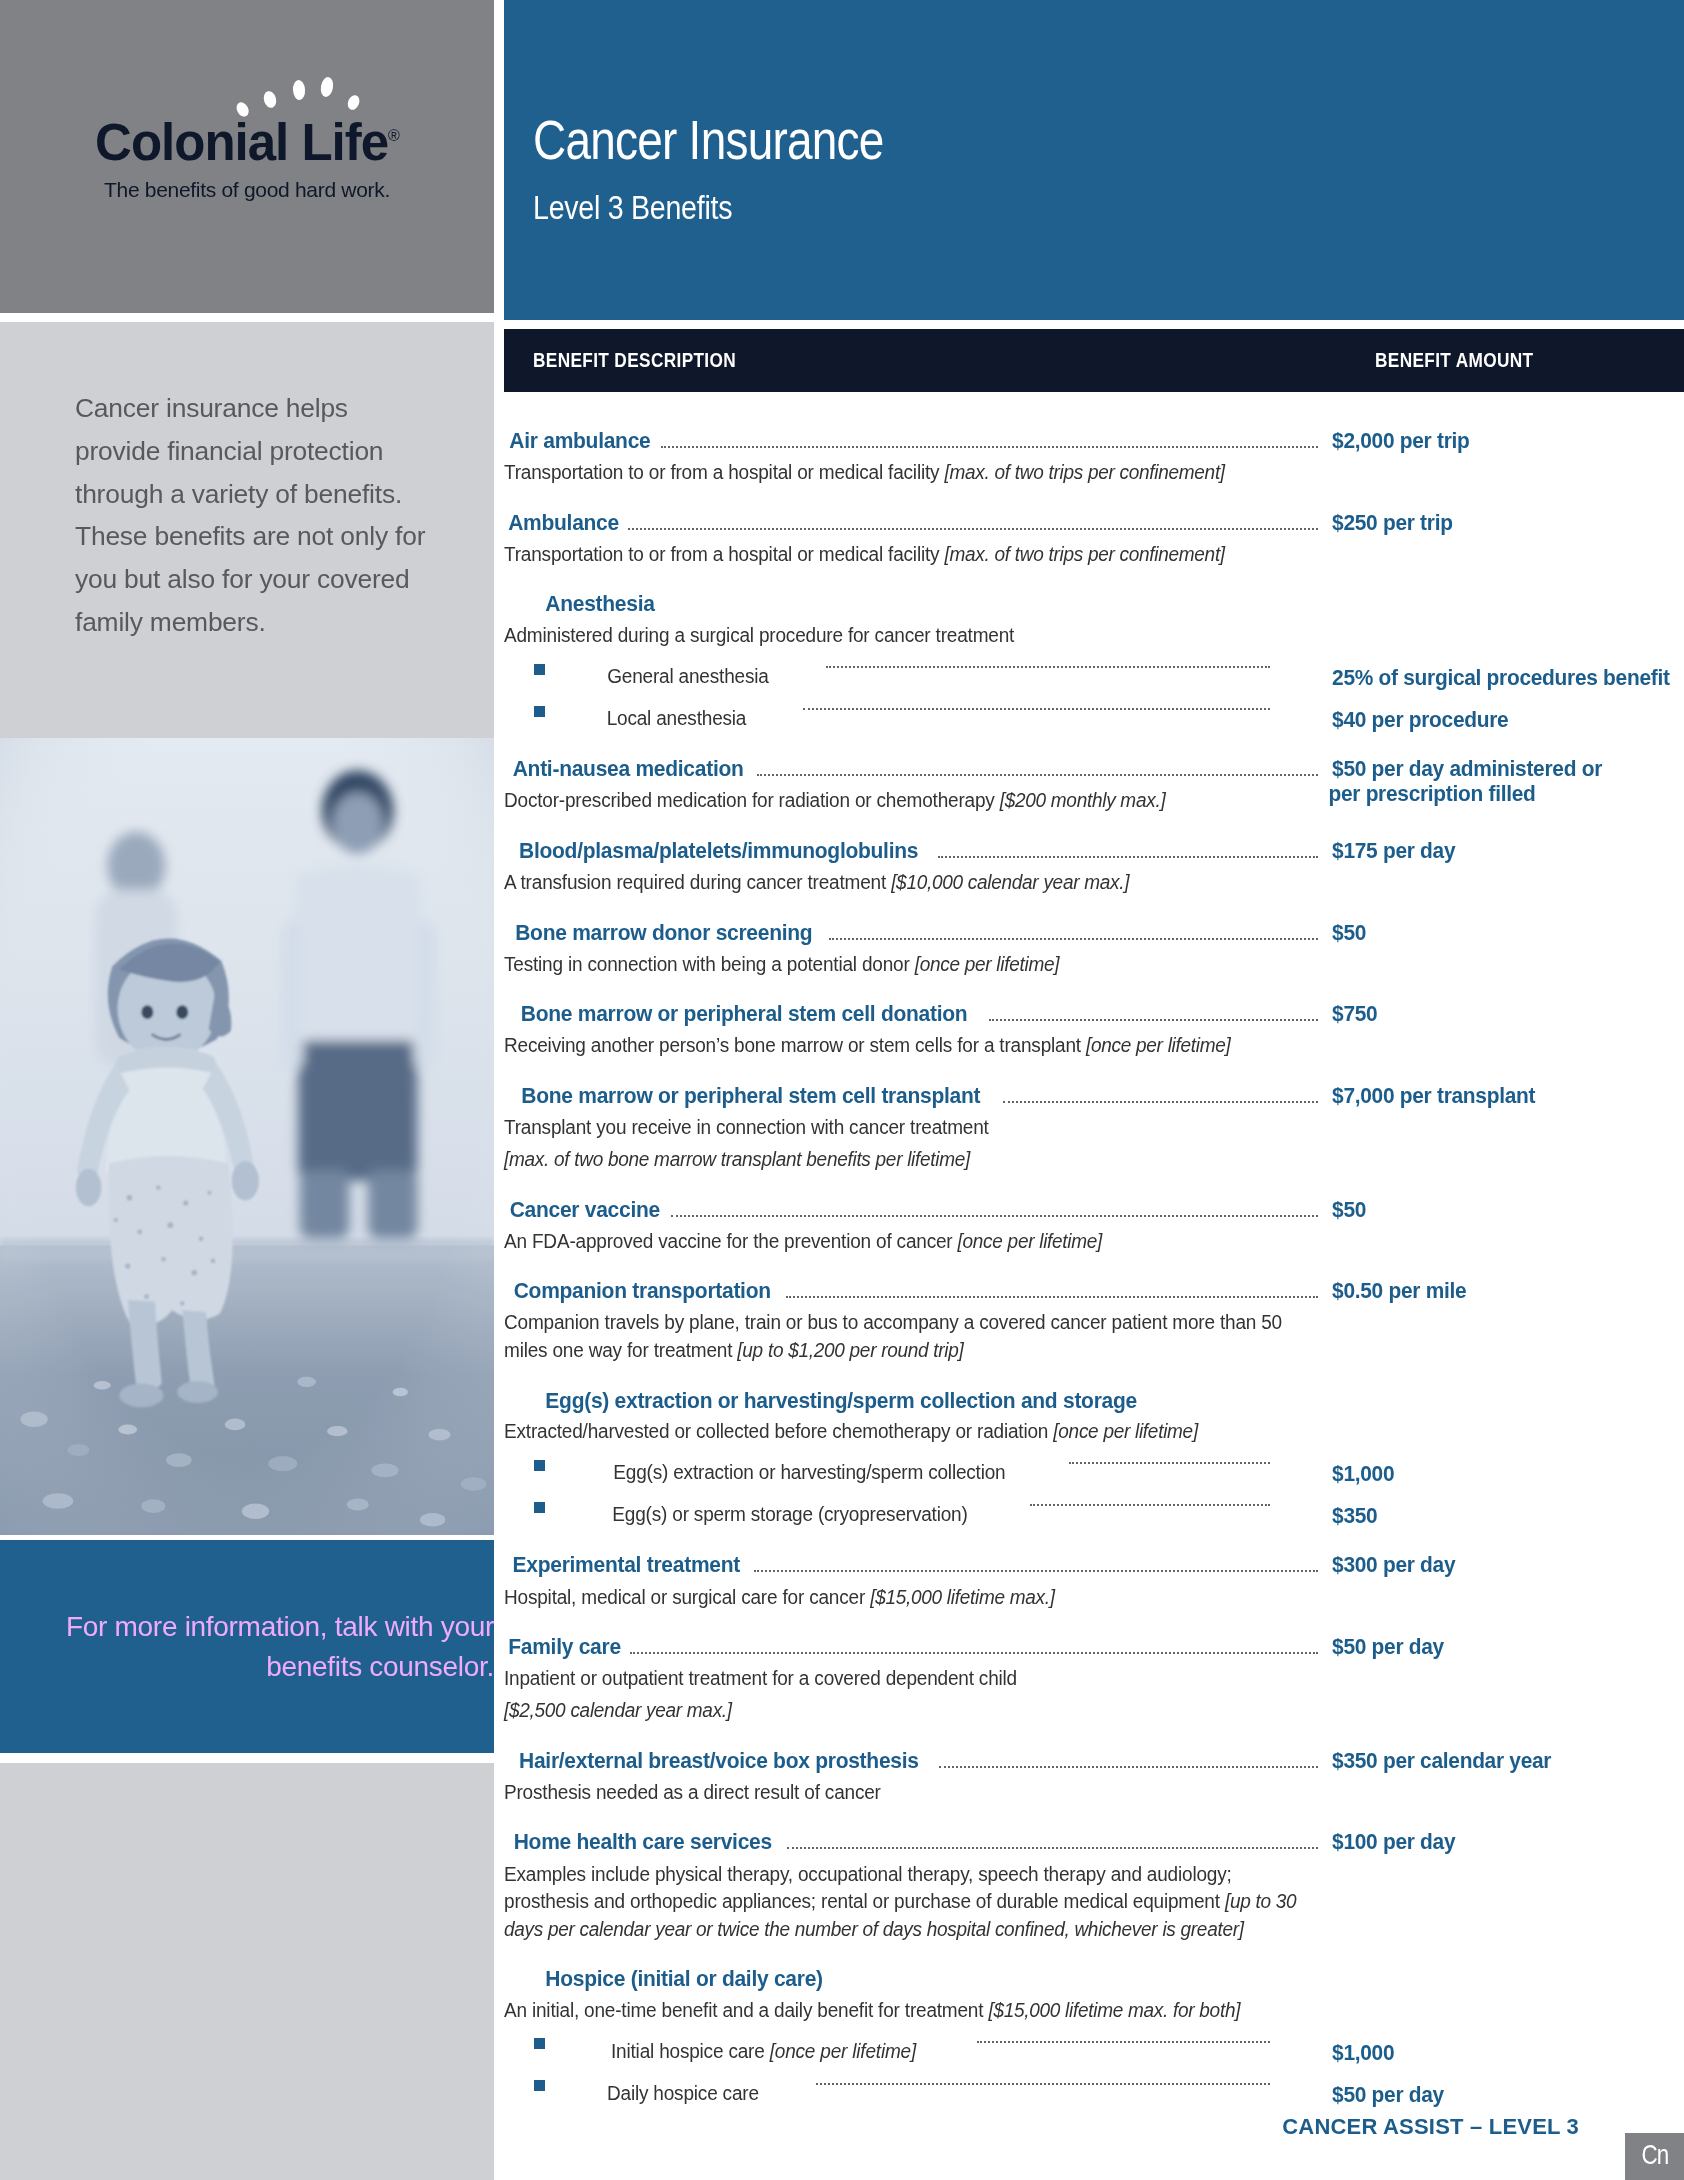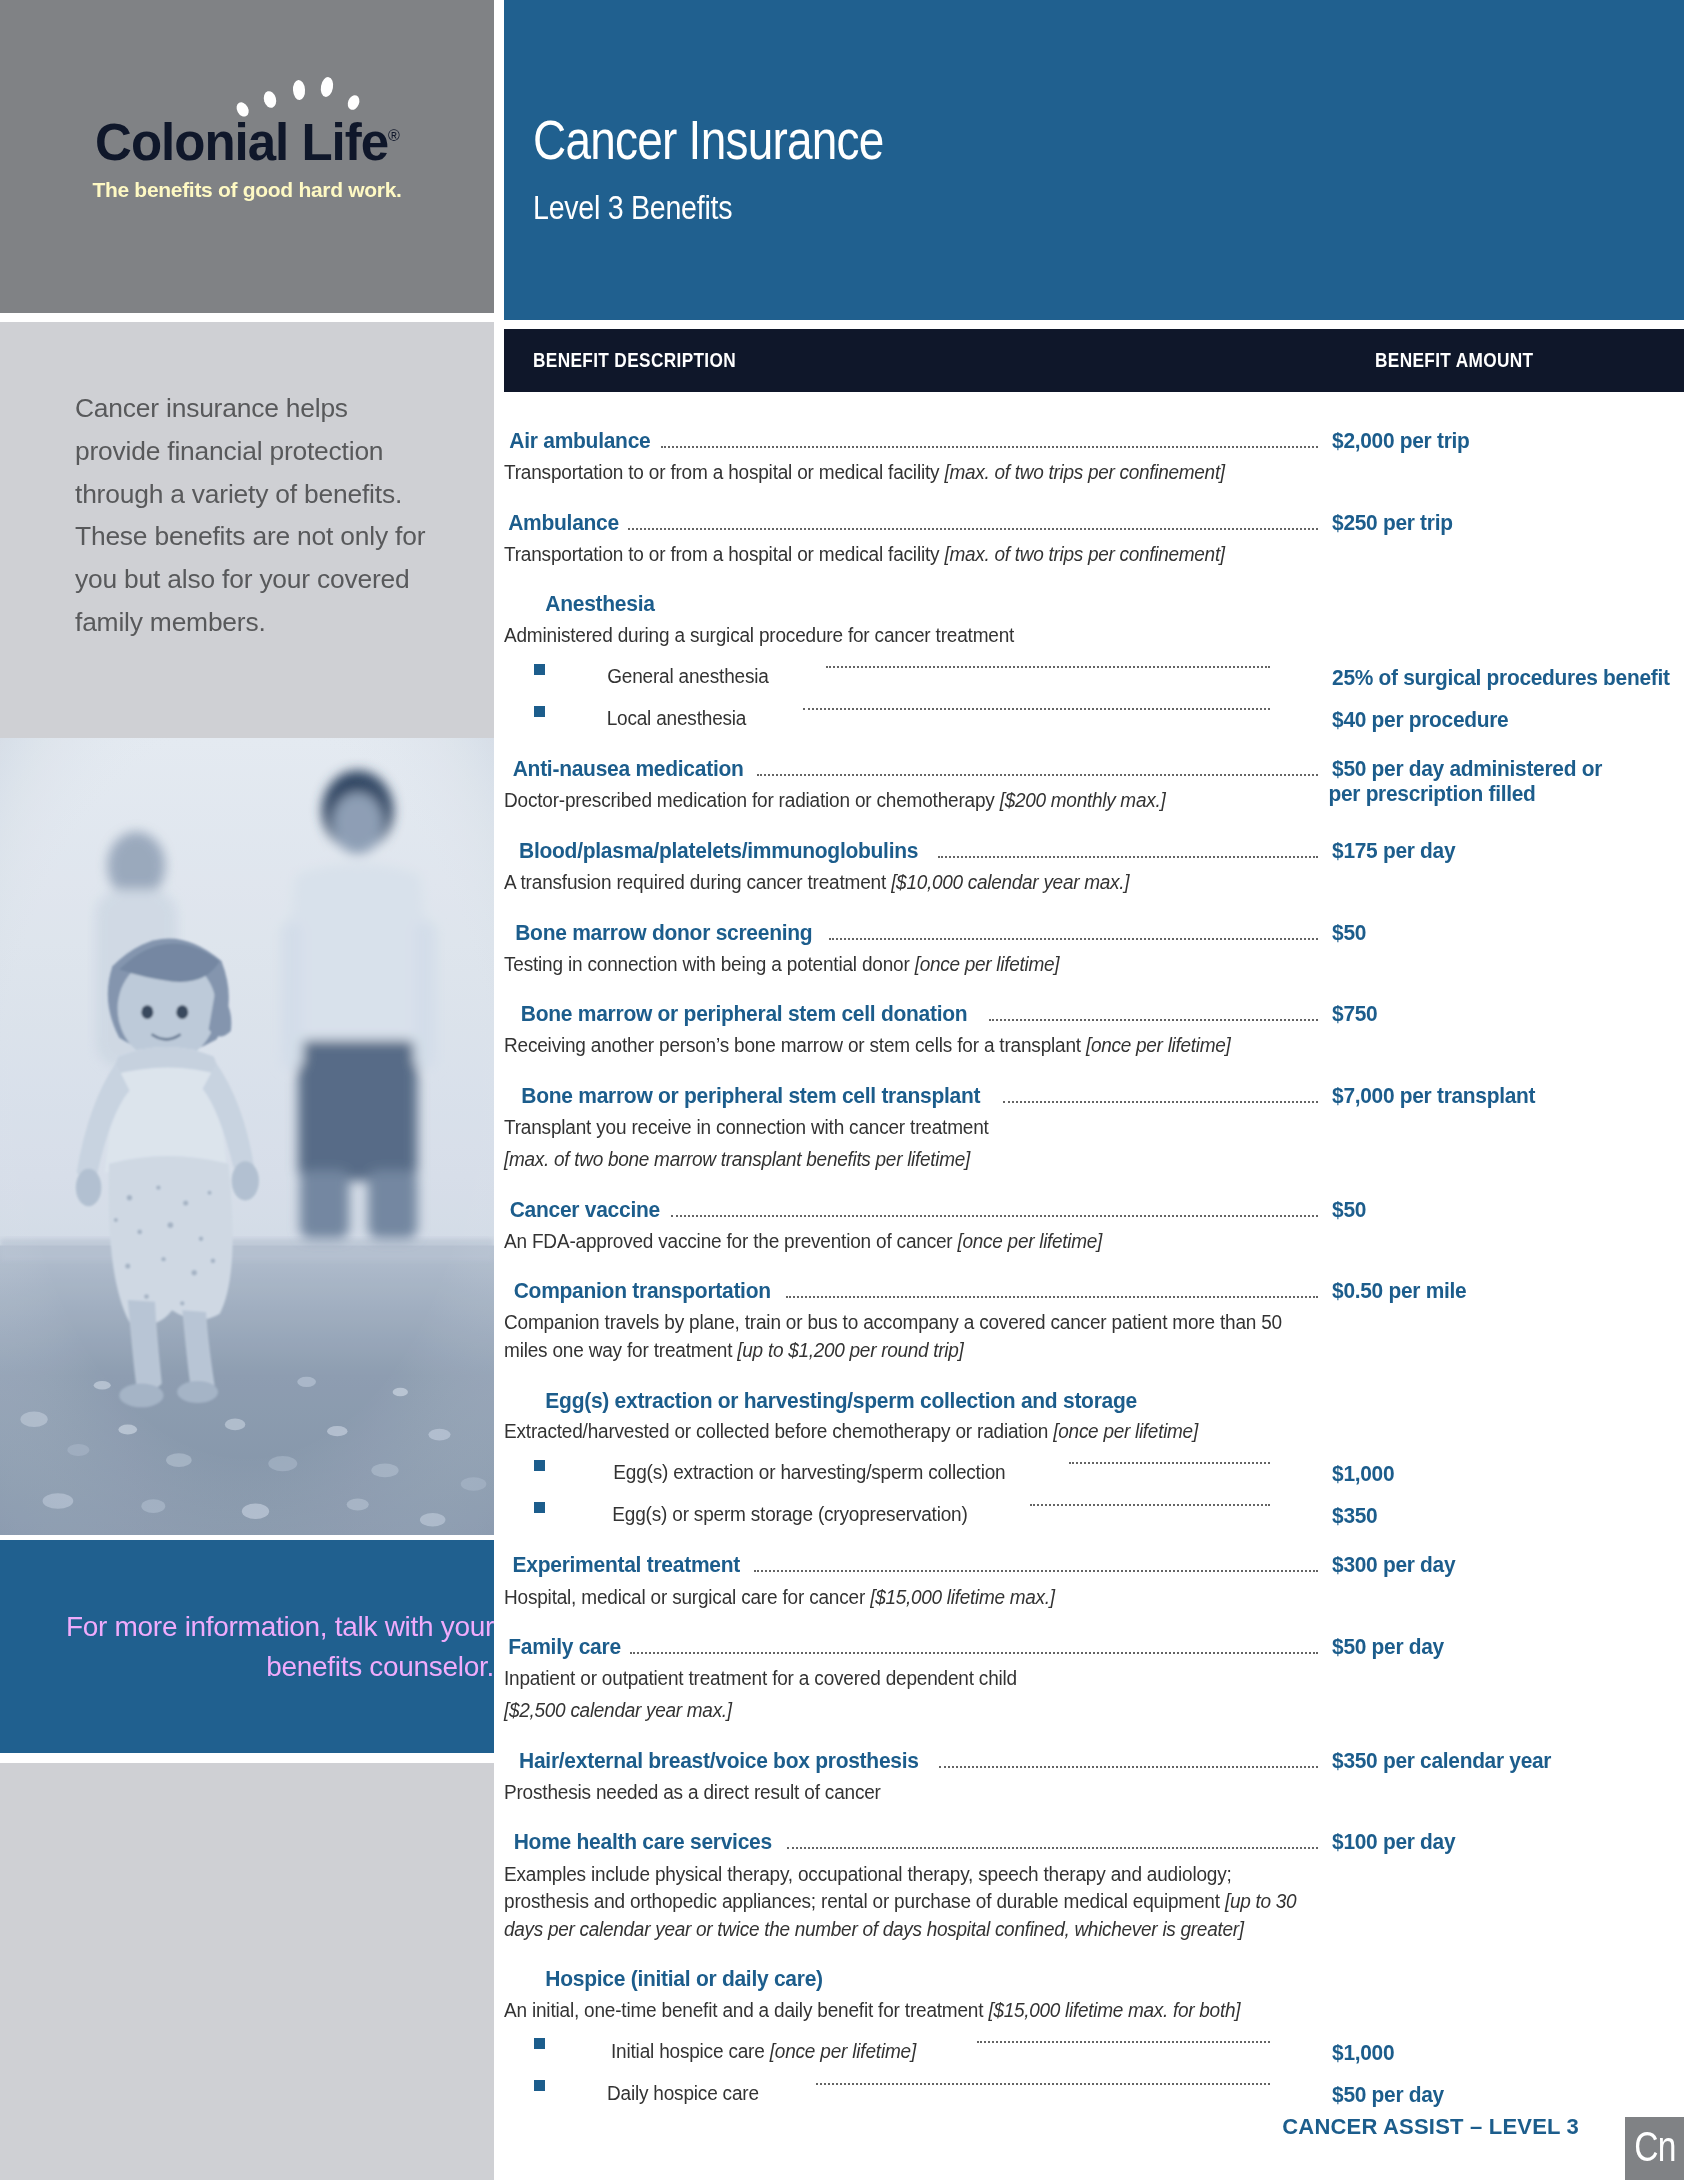--- a/index.html
+++ b/index.html
@@ -65,24 +65,24 @@
     white-space: nowrap;
   }
   .logo-wordmark .reg {
     font-size: 16px;
     vertical-align: 19px;
     font-weight: normal;
   }
   .logo-tagline {
     margin-top: 10.2px;
     font-size: 21px;
-    color: #fef9c3;
+    color: #0f172a;
     letter-spacing: -0.3px;
     white-space: nowrap;
-    font-weight: 700;
+    font-weight: 400;
   }
 
   .intro-panel {
     position: absolute;
     left: 0; top: 322px;
     width: 494px; height: 416px;
     background: #cfd0d4;
     box-sizing: border-box;
     padding: 65px 55px 0 75px;
   }
@@ -321,27 +321,27 @@
     right: 106px; bottom: 41px;
     color: #1c5d8c;
     font-size: 22px;
     font-weight: bold;
     letter-spacing: 0.2px;
     white-space: nowrap;
   }
   .footer-badge {
     position: absolute;
     right: 0; bottom: 0;
-    width: 60px; height: 64px;
+    width: 60px; height: 48px;
     background: #808285;
     color: #ffffff;
     display: flex;
     align-items: center;
     justify-content: center;
-    font-size: 42px;
+    font-size: 28px;
     font-weight: 300;
     letter-spacing: -0.9px;
     line-height: 1;
   }
   .footer-badge span { transform: scaleX(0.8) translateY(-1.7px); display:block; }
 </style>
 </head>
 <body>
 
 <div class="page">

